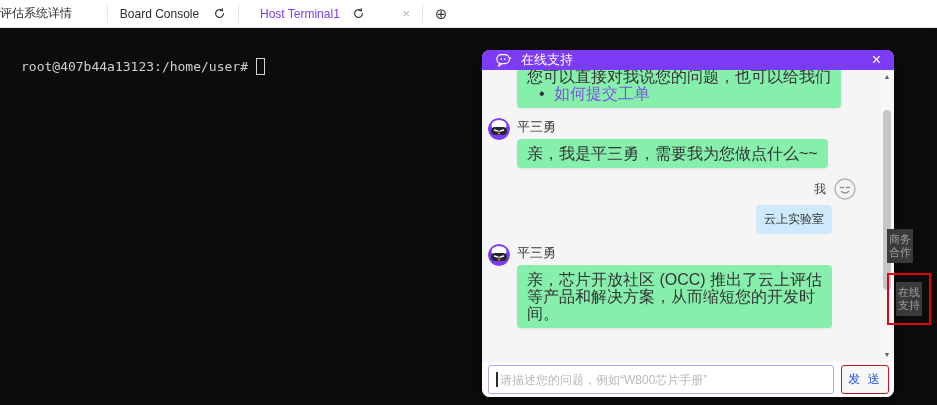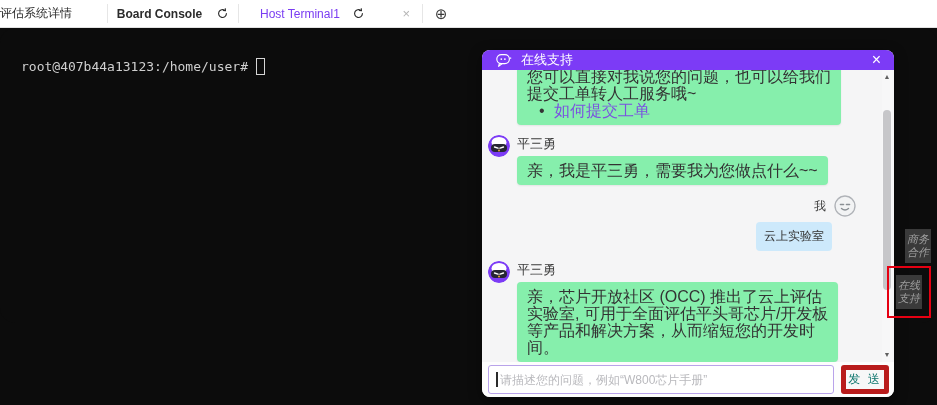--- a/index.html
+++ b/index.html
@@ -4,21 +4,21 @@
 <style>
   * { margin:0; padding:0; box-sizing:border-box; }
   body { font-family:"Liberation Sans", sans-serif; background:#000; }
   .screen { position:relative; width:937px; height:405px; overflow:hidden; background:#0c0c0c; }
 
   
   .tabbar { position:absolute; top:0; left:0; width:937px; height:28px; background:#fff;
             border-bottom:1px solid #e2e2e2; display:flex; align-items:stretch; }
   .tab { display:flex; align-items:center; font-size:12px; color:#2b2b2b; }
   .tab-eval   { width:107px; }
-  .tab-board  { width:130px; justify-content:center; gap:14px;font-weight:bold; }
+  .tab-board  { width:130px; justify-content:center; gap:14px; }
   .tab-host   { width:183px; padding-left:21px; gap:12px; }
   .tab-host .tab-text { color:#7a3df2; }
   .vsep { width:1px; background:#e6e6e6; margin:4px 0; }
   .close-x { margin-left:auto; margin-right:12px; color:#b4b4b4; font-size:13px; cursor:default; }
   .add-btn { width:36px; display:flex; align-items:center; justify-content:center;
              font-size:15px; color:#3a3a3a; }
   .refresh-ic { width:13px; height:13px; color:#2b2b2b; }
 
   
   .terminal { position:absolute; top:28px; left:0; width:937px; height:295px; background:#0c0c0c;
@@ -71,27 +71,27 @@
 
   
   .inbar { flex:none; height:35px; background:#fdfdfd; display:flex; align-items:center;
            padding:0 5px 0 6px; gap:7px; }
   .in-wrap { position:relative; flex:1; height:29px; }
   .chat-input { width:100%; height:29px; border:1px solid #b9a3ea; border-radius:3px;
                 padding:0 8px 0 11px; font-size:12px; color:#333; background:#fff; outline:none;
                 font-family:"Liberation Sans", sans-serif; }
   .chat-input::placeholder { color:#b9b9bd; }
   .caret { position:absolute; left:8px; top:7px; width:1.5px; height:15px; background:#2b2b2b; }
-  .send-btn { width:48px; height:29px; background:#f7f7f8; border:5px solid #b91c1c;
-              border-radius:3px; color:#0f766e; font-size:12px; letter-spacing:2px;
+  .send-btn { width:48px; height:29px; background:#f7f7f8; border:1px solid #b91c1c;
+              border-radius:3px; color:#1d4ed8; font-size:12px; letter-spacing:2px;
               font-family:"Liberation Sans", sans-serif; }
 
   
   .sidetabs { position:absolute; right:6px; top:229px; display:flex; flex-direction:column;
-              gap:3px; align-items:flex-end;font-style:italic; }
+              gap:10px; align-items:flex-start; }
   .sidetab { width:26px; background:#3a3a3a; color:#9e9e9e; font-size:11px; line-height:13px;
              text-align:center; padding:4px 1px; cursor:default; }
   .red-box { border:2px solid #e60012; padding:7px; }
 </style>
 </head>
 <body>
 
 <div class="screen">
 
   <div class="tabbar">
@@ -138,21 +138,20 @@
       <span class="chat-title">在线支持</span>
       <span class="chat-close">×</span>
     </div>
 
     <div class="msgs">
       <div class="msgs-inner">
 
         
         <div class="bub bub-first">
           <span class="ln">您可以直接对我说您的问题，也可以给我们</span>
-          <span class="ln">提交工单转人工服务哦~</span>
           <span class="link-row">
             <span class="link-dot">•</span>
             <a class="bub-link">如何提交工单</a>
           </span>
         </div>
 
         
         <div class="msg-bot">
           <span class="avatar">
             <svg viewBox="0 0 22 22" width="22" height="22">
@@ -195,21 +194,20 @@
               <rect x="3" y="9" width="16" height="8" rx="4" fill="#262633"></rect>
               <path d="M6.5 12 l3.5 1.2" stroke="#fff" stroke-width="1.4" stroke-linecap="round"></path>
               <path d="M15.5 12 l-3.5 1.2" stroke="#fff" stroke-width="1.4" stroke-linecap="round"></path>
               <circle cx="11" cy="15.5" r="1" fill="#e8a33d"></circle>
             </svg>
           </span>
           <div class="msg-col">
             <div class="msg-name">平三勇</div>
             <div class="bub">
               <span class="ln">亲，芯片开放社区 (OCC) 推出了云上评估</span>
-              <span class="ln">实验室, 可用于全面评估平头哥芯片/开发板</span>
               <span class="ln">等产品和解决方案，从而缩短您的开发时</span>
               <span class="ln">间。</span>
             </div>
           </div>
         </div>
 
       </div>
 
       <div class="sbar">
         <span class="arr arr-up">▲</span>

